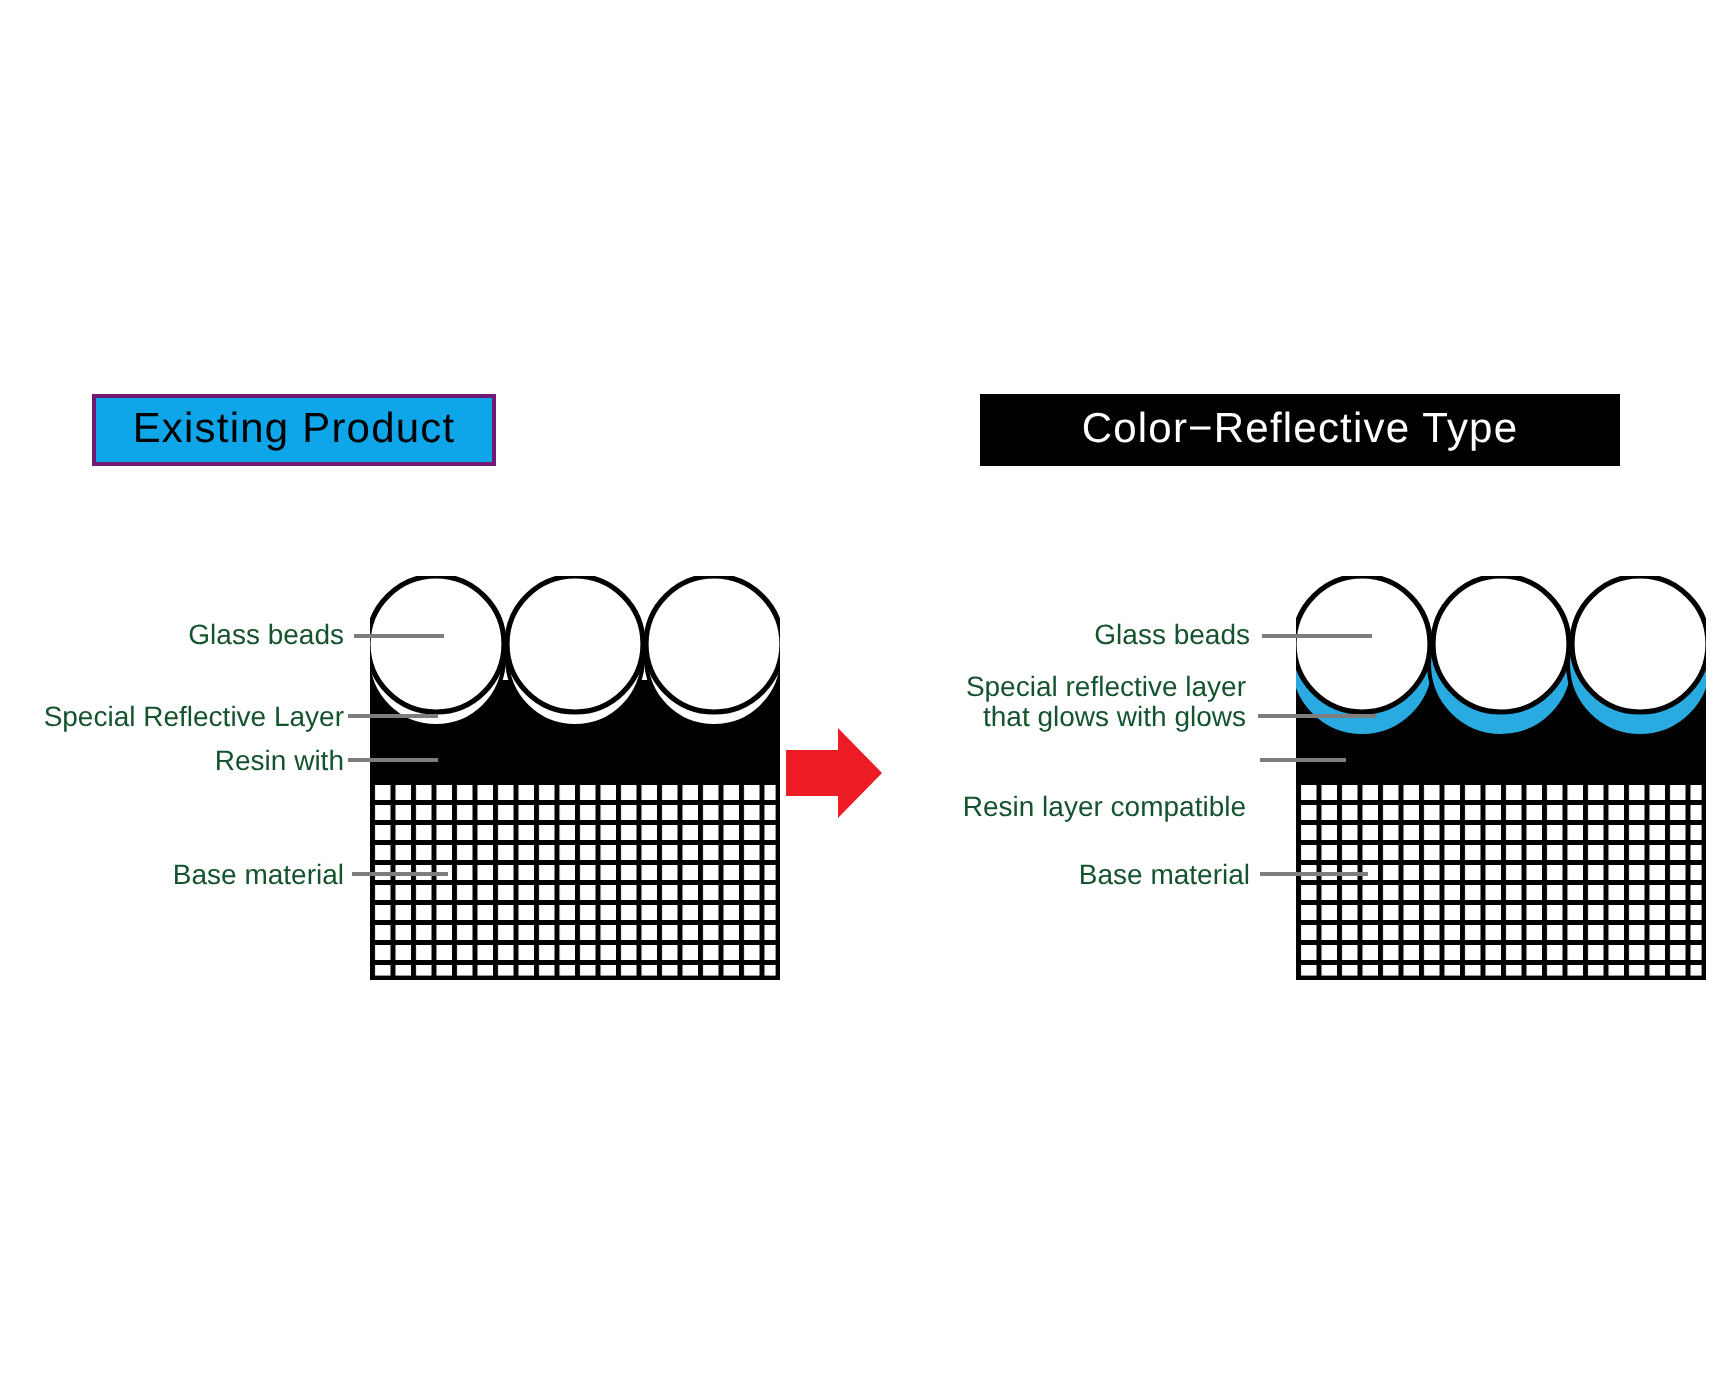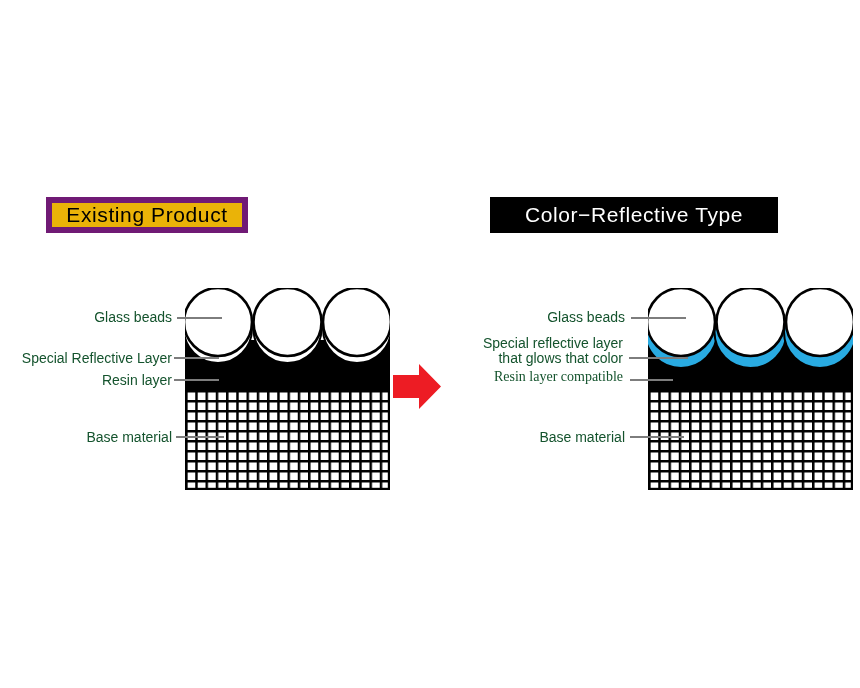--- a/index.html
+++ b/index.html
@@ -4,37 +4,37 @@
 <style>
   html,body{margin:0;padding:0;background:#ffffff;}
   #canvas{
     position:relative;width:860px;height:688px;background:#ffffff;
     font-family:"Liberation Sans", sans-serif;color:#000;overflow:hidden;
   }
   .titlebox{
     position:absolute;height:36px;display:flex;align-items:center;justify-content:center;
     font-size:21px;letter-spacing:0.6px;white-space:nowrap;box-sizing:border-box;
   }
-  .titlebox.outline{border:6px solid #701a75;background:#eab308;color:#000;}
+  .titlebox.outline{border:2px solid #701a75;background:#0ea5e9;color:#000;}
   .titlebox.solid{background:#000;color:#fff;}
   .panel{position:absolute;width:205px;height:202px;}
   .label{
     position:absolute;font-size:14px;line-height:16px;white-space:nowrap;text-align:right;color:#14532d;
   }
   .label.two{line-height:14.5px;}
   .leader{position:absolute;height:2px;background:#7d7d7d;}
   .arrow{position:absolute;}
 </style>
 </head>
 <body>
 
 <div id="canvas">
 
   <div class="titlebox outline" style="left:46px;top:197px;width:202px;">Existing Product</div>
-  <div class="titlebox solid" style="left:490px;top:197px;width:288px;">Color−Reflective Type</div>
+  <div class="titlebox solid" style="left:490px;top:197px;width:320px;">Color−Reflective Type</div>
 
   <svg class="panel" style="left:185px;top:288px;" viewBox="0 0 205 202">
     <defs>
       <pattern id="gp1" patternUnits="userSpaceOnUse" x="0" y="102" width="10.25" height="10">
         <rect x="0" y="0" width="10.25" height="10" fill="#000"></rect>
         <rect x="2.5" y="2.5" width="7.75" height="7.5" fill="#fff"></rect>
       </pattern>
     </defs>
     <rect x="0" y="52" width="205" height="50" fill="#000000"></rect>
     <g>
@@ -70,34 +70,34 @@
     </g>
     <rect x="1" y="102" width="203" height="99" fill="url(#gp2)" stroke="#000" stroke-width="2.4"></rect>
   </svg>
 
   <svg class="arrow" style="left:393px;top:364px;" width="48" height="45" viewBox="0 0 48 45">
     <polygon points="0,11 26,11 26,0 48,22.5 26,45 26,34 0,34" fill="#ED1C24"></polygon>
   </svg>
 
   <div class="label" style="right:688px;top:309px;">Glass beads</div>
   <div class="label" style="right:688px;top:350px;">Special Reflective Layer</div>
-  <div class="label" style="right:688px;top:372px;">Resin layer</div>
+  <div class="label" style="right:688px;top:372px;">Resin with</div>
   <div class="label" style="right:688px;top:429px;">Base material</div>
 
   <div class="leader" style="left: 177px; top: 317px; width: 45px; background-color: rgb(125, 125, 125);"></div>
   <div class="leader" style="left: 174px; top: 357px; width: 45px; background-color: rgb(125, 125, 125);"></div>
   <div class="leader" style="left: 174px; top: 379px; width: 45px; background-color: rgb(125, 125, 125);"></div>
   <div class="leader" style="left: 176px; top: 436px; width: 48px; background-color: rgb(125, 125, 125);"></div>
 
   <div class="label" style="right:235px;top:309px;">Glass beads</div>
   <div class="label two" style="right:237px;top:336px;">
     <div>Special reflective layer</div>
-    <div>that glows that color</div>
+    <div>that glows with glows</div>
   </div>
-  <div class="label two" style="right:237px;top:370px;font-family:Liberation Serif, serif;">
+  <div class="label two" style="right:237px;top:396px;">
     <div>Resin layer compatible</div>
   </div>
   <div class="label" style="right:235px;top:429px;">Base material</div>
 
   <div class="leader" style="left: 631px; top: 317px; width: 55px; background-color: rgb(125, 125, 125);"></div>
   <div class="leader" style="left: 629px; top: 357px; width: 59px; background-color: rgb(125, 125, 125);"></div>
   <div class="leader" style="left: 630px; top: 379px; width: 43px; background-color: rgb(125, 125, 125);"></div>
   <div class="leader" style="left: 630px; top: 436px; width: 54px; background-color: rgb(125, 125, 125);"></div>
 
 </div>

